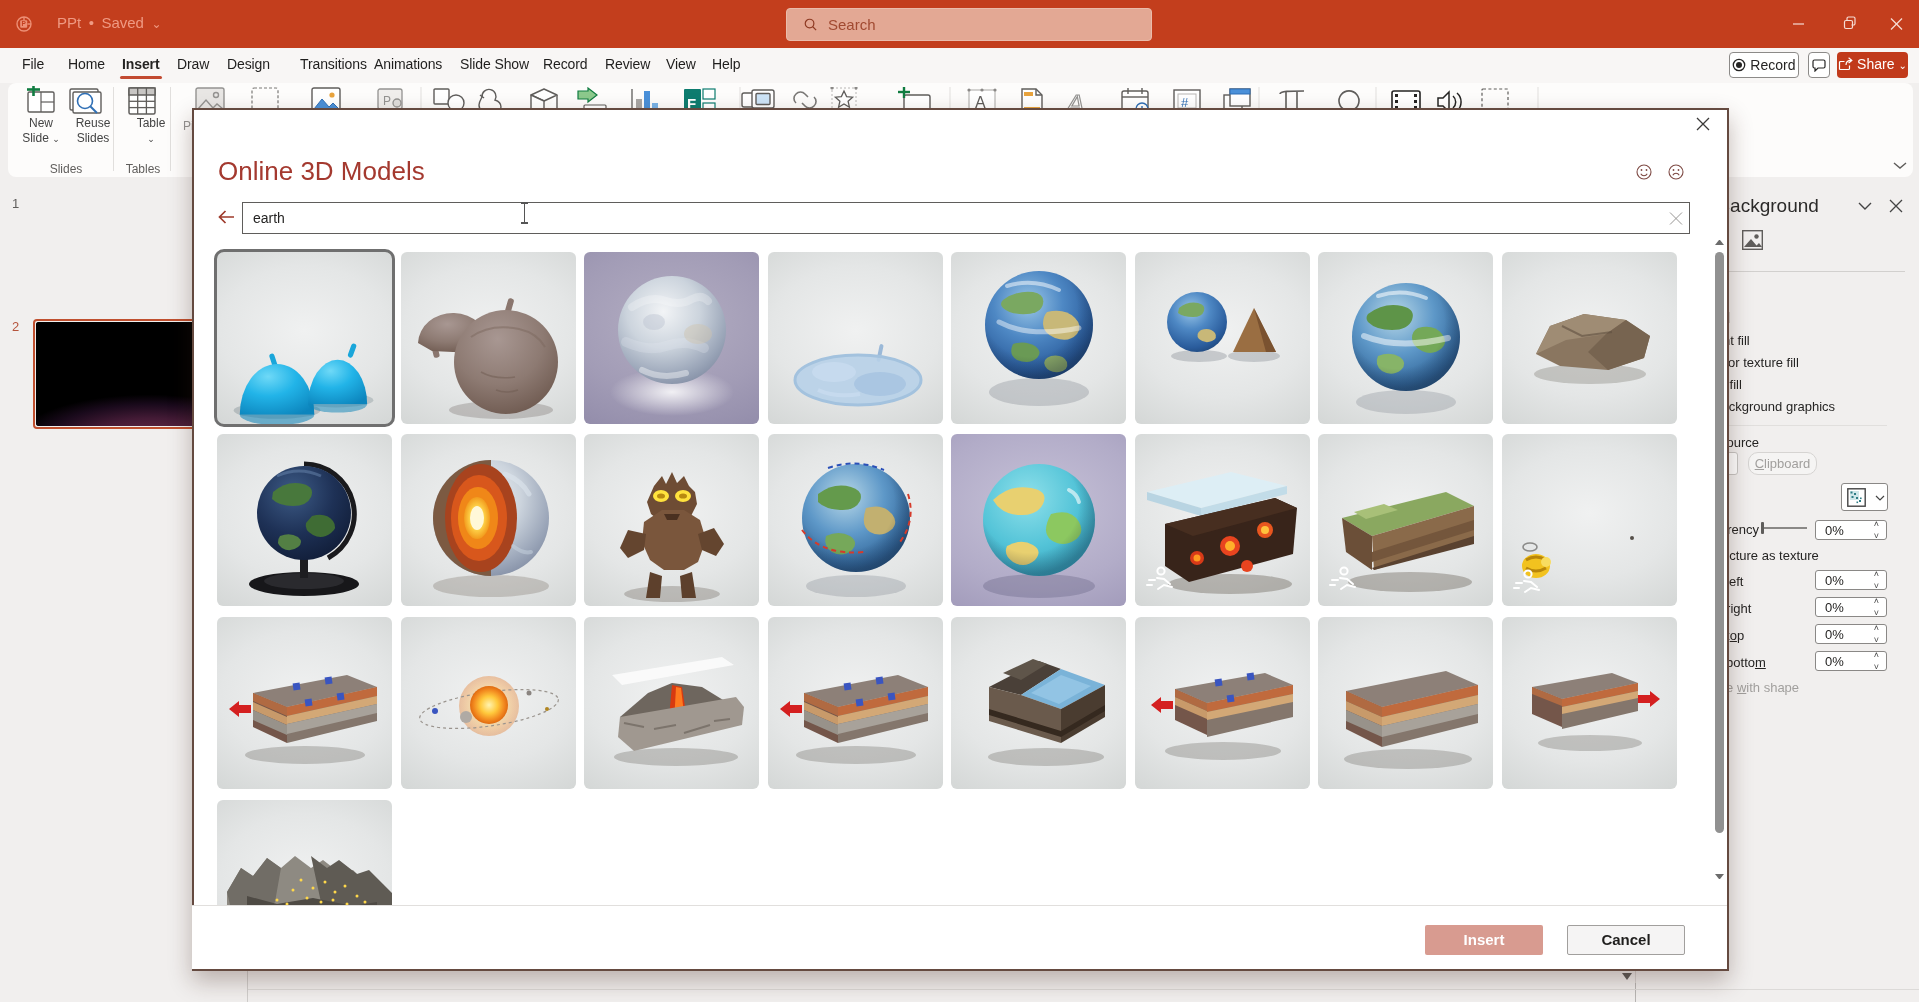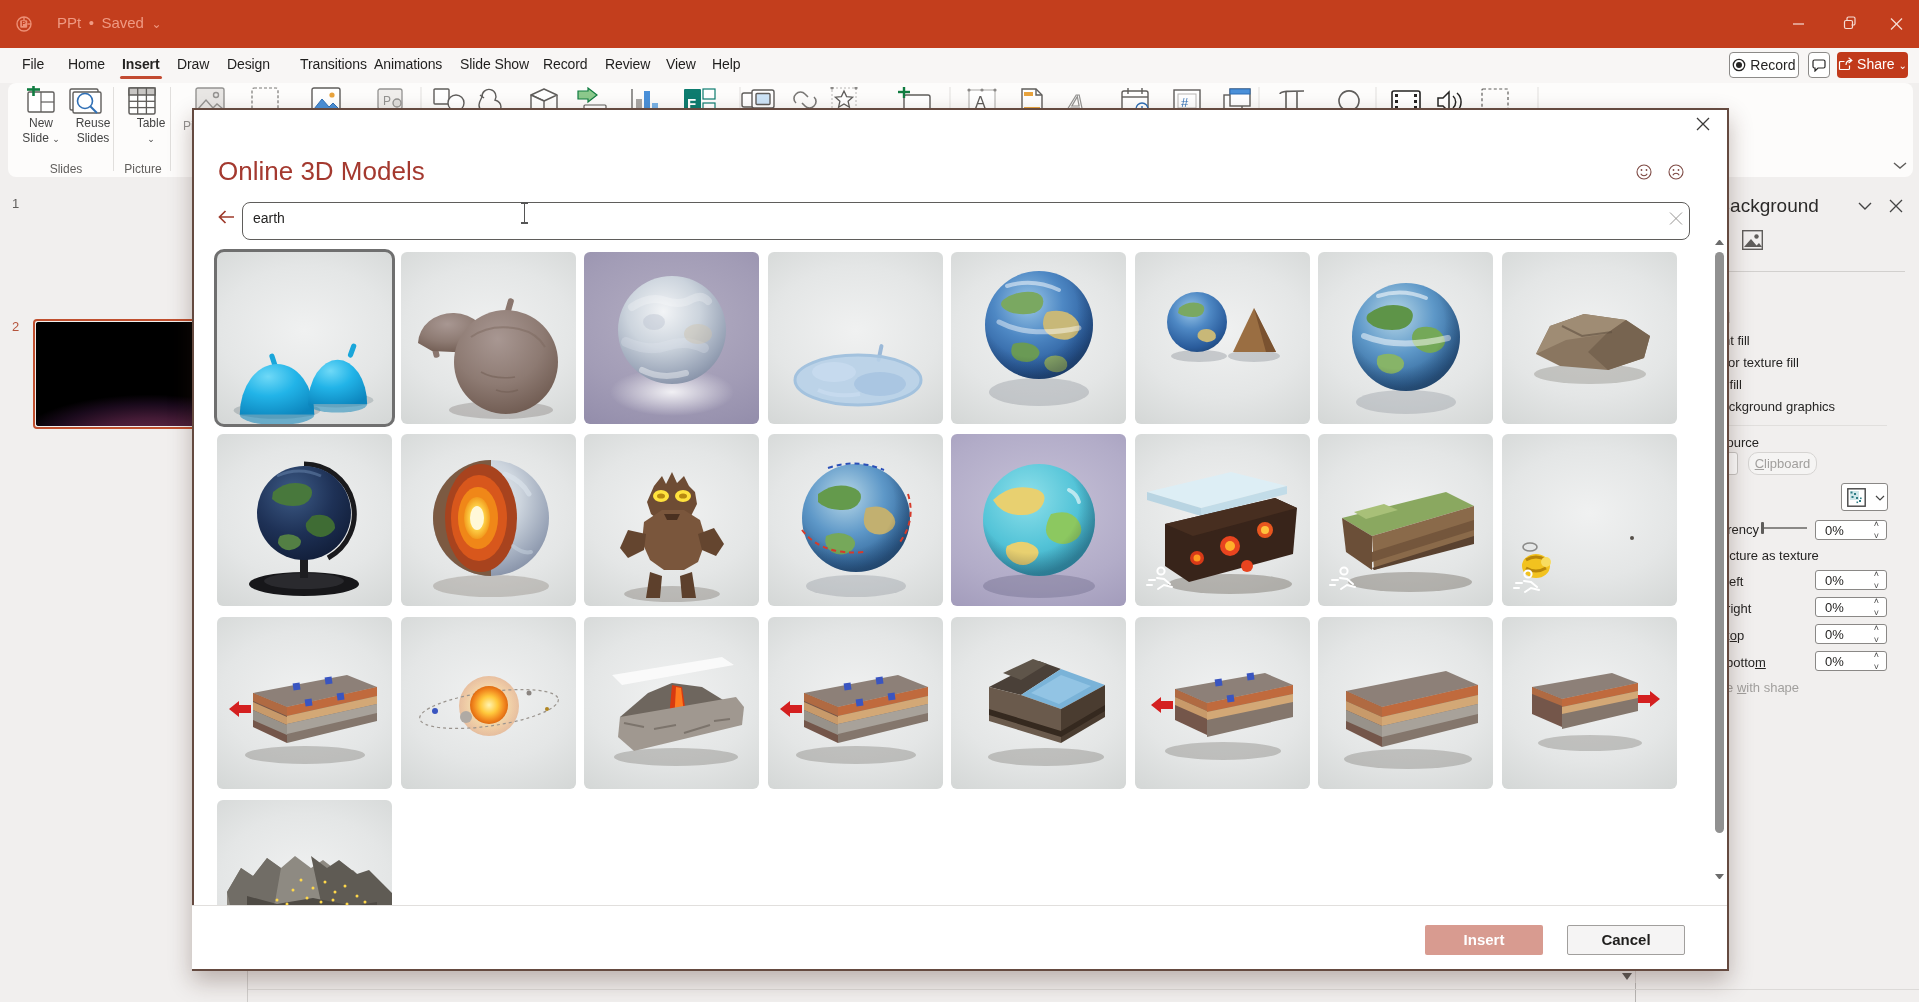--- a/index.html
+++ b/index.html
@@ -39,21 +39,21 @@
 
 #pane { position:absolute; left:1635px; top:177px; width:284px; height:813px; background:#f1efee; border-left:1px solid #d8d4d2; }
 .spin { position:absolute; left:179px; width:72px; height:20px; background:#fff; border:1px solid #8a8886; border-radius:3px; }
 .spin span { position:absolute; left:9px; top:2px; font-size:13px; color:#252423; }
 .spin::before { content:"˄"; position:absolute; right:7px; top:-2px; font-size:9px; color:#444; }
 .spin::after { content:"˅"; position:absolute; right:7px; bottom:-2px; font-size:9px; color:#444; }
 
 
 #dialog { position:absolute; left:192px; top:108px; width:1537px; height:863px; background:#fff; border:2px solid #654a40; box-shadow:0 10px 22px rgba(60,30,20,0.30); }
 #dlg-title { position:absolute; left:24px; top:46px; font-size:26px; color:#a4392f; }
-#dlg-search { position:absolute; left:48px; top:92px; width:1448px; height:38px; border:1px solid #5f5d5b; border-radius:8px; background:#fff; }
+#dlg-search { position:absolute; left:48px; top:92px; width:1448px; height:32px; border:1px solid #5f5d5b; border-radius:0; background:#fff; }
 #dlg-search .q { position:absolute; left:10px; top:7px; font-size:14px; color:#252423; }
 #dlg-grid { position:absolute; left:-2px; top:-2px; width:1535px; height:798px; overflow:hidden; }
 .tile { position:absolute; width:175px; height:172px; border-radius:6px; background:radial-gradient(ellipse 120% 95% at 50% 46%, #f0f1f1 0%, #e4e6e6 40%, #d3d6d5 72%, #c2c6c5 100%); overflow:hidden; }
 .tile.sel { border:3px solid #6f6f6f; border-radius:10px; width:181px; height:178px; }
 #dlg-footer { position:absolute; left:-2px; top:795px; width:1535px; height:64px; background:#fff; border-top:1px solid #e1dfdd; }
 .btn { position:absolute; top:19px; width:118px; height:30px; border-radius:2px; font-size:15px; text-align:center; line-height:30px; }
 #btn-insert { left:1233px; background:#d89b90; color:#fff; font-weight:bold; }
 #btn-cancel { left:1375px; background:#f5f4f4; border:1px solid #a19f9d; color:#1f1e1d; font-weight:bold; line-height:28px; }
 </style>
 </head>
@@ -61,20 +61,27 @@
 
 <div id="titlebar">
   <svg id="pptlogo" viewBox="0 0 16 16">
       <circle cx="8" cy="8" r="7" fill="none" stroke="#ed9076" stroke-width="1.4"></circle>
       <line x1="8" y1="1" x2="8" y2="4.6" stroke="#ed9076" stroke-width="1.4"></line>
       <line x1="11.4" y1="8" x2="15" y2="8" stroke="#ed9076" stroke-width="1.4"></line>
       <rect x="4.2" y="4.2" width="7" height="7.6" rx="1" fill="#ed9076"></rect>
       <text x="7.6" y="10.4" font-size="6.5" font-weight="bold" fill="#c33e1d" text-anchor="middle">P</text>
     </svg>
   <div id="tb-title">PPt • Saved <span style="font-size:12px">⌄</span></div>
+  <div id="tb-search">
+    <svg class="mag" viewBox="0 0 16 16">
+        <circle cx="7" cy="7" r="4.6" fill="none" stroke="#8e3a23" stroke-width="1.3"></circle>
+        <line x1="10.4" y1="10.4" x2="14" y2="14" stroke="#8e3a23" stroke-width="1.3"></line>
+      </svg>
+    <div class="txt">Search</div>
+  </div>
   <svg class="winbtn" style="left:1775px" viewBox="0 0 46 48">
       <line x1="18" y1="24" x2="29" y2="24" stroke="#f6ddd5" stroke-width="1.2"></line>
     </svg>
   <svg class="winbtn" style="left:1825px" viewBox="0 0 46 48">
       <rect x="19.5" y="20.5" width="8" height="8" rx="1.5" fill="none" stroke="#f6ddd5" stroke-width="1.2"></rect>
       <path d="M22 20.5 v-2 a1.5 1.5 0 0 1 1.5 -1.5 h5 a1.5 1.5 0 0 1 1.5 1.5 v5 a1.5 1.5 0 0 1 -1.5 1.5 h-2" fill="none" stroke="#f6ddd5" stroke-width="1.2"></path>
     </svg>
   <svg class="winbtn" style="left:1873px" viewBox="0 0 46 48">
       <line x1="18" y1="18.5" x2="29" y2="29.5" stroke="#f6ddd5" stroke-width="1.2"></line>
       <line x1="29" y1="18.5" x2="18" y2="29.5" stroke="#f6ddd5" stroke-width="1.2"></line>
@@ -133,21 +140,21 @@
     <rect x="2" y="2" width="26" height="26" rx="1.5" fill="#fff" stroke="#5f5d5b" stroke-width="1.5"></rect>
     <rect x="2" y="2" width="26" height="7" fill="#c8c6c4" stroke="#5f5d5b" stroke-width="1.5"></rect>
     <line x1="10.7" y1="2" x2="10.7" y2="28" stroke="#5f5d5b" stroke-width="1.3"></line>
     <line x1="19.4" y1="2" x2="19.4" y2="28" stroke="#5f5d5b" stroke-width="1.3"></line>
     <line x1="2" y1="15.3" x2="28" y2="15.3" stroke="#5f5d5b" stroke-width="1.3"></line>
     <line x1="2" y1="21.6" x2="28" y2="21.6" stroke="#5f5d5b" stroke-width="1.3"></line>
   </svg>
   <div class="riblabel" style="left:110px;top:33px;width:66px;line-height:15px">Table<br><span style="font-size:9px">⌄</span></div>
   <div class="vsep" style="left:162px"></div>
   <div class="groupname" style="left:18px">Slides</div>
-  <div class="groupname" style="left:95px">Picture</div>
+  <div class="groupname" style="left:95px">Tables</div>
   <div class="riblabel" style="left:175px;top:36px;color:#949391">Pictures</div>
 
   <svg class="abs" style="left:186px;top:4px" width="1350" height="30" viewBox="0 0 1350 30">
 
     <g stroke="#949391" fill="none" stroke-width="1.4">
       <rect x="2" y="1" width="28" height="24" rx="2" fill="#e8e6e4"></rect>
       <circle cx="22" cy="8" r="2.5"></circle>
       <path d="M4 22 l8 -9 l7 8 l4 -4 l6 5"></path>
     </g>
 

